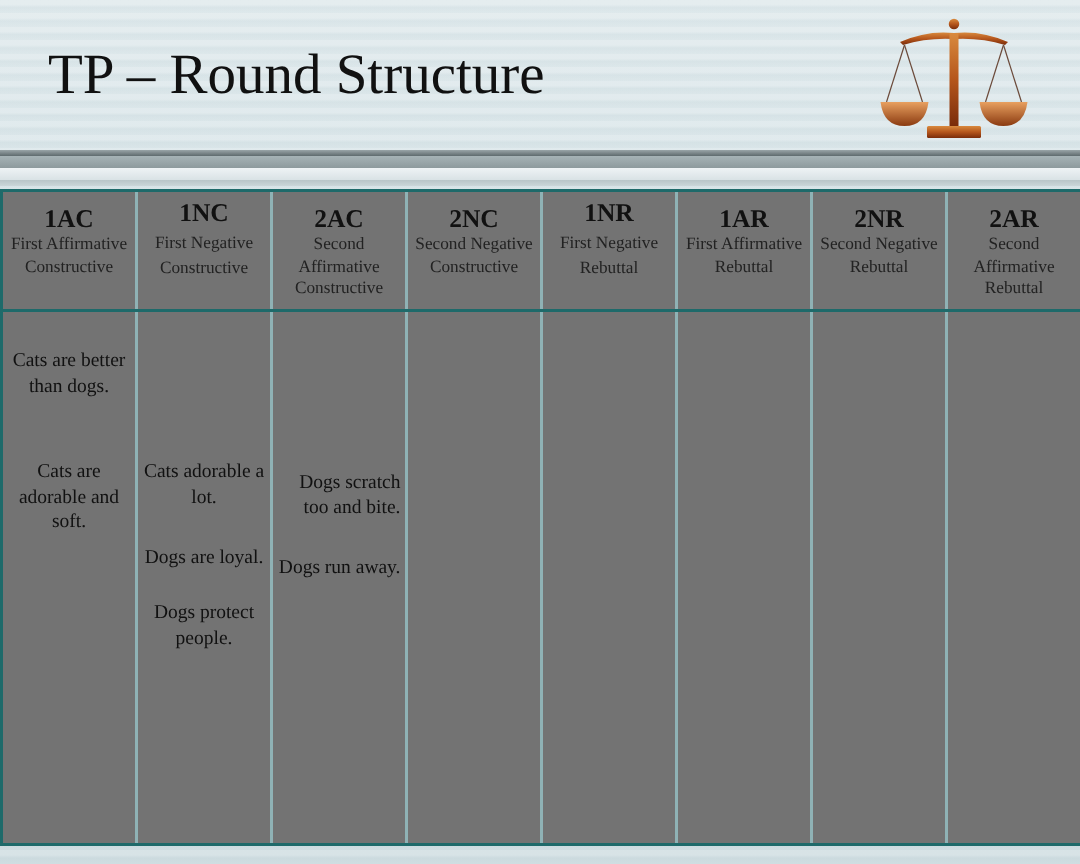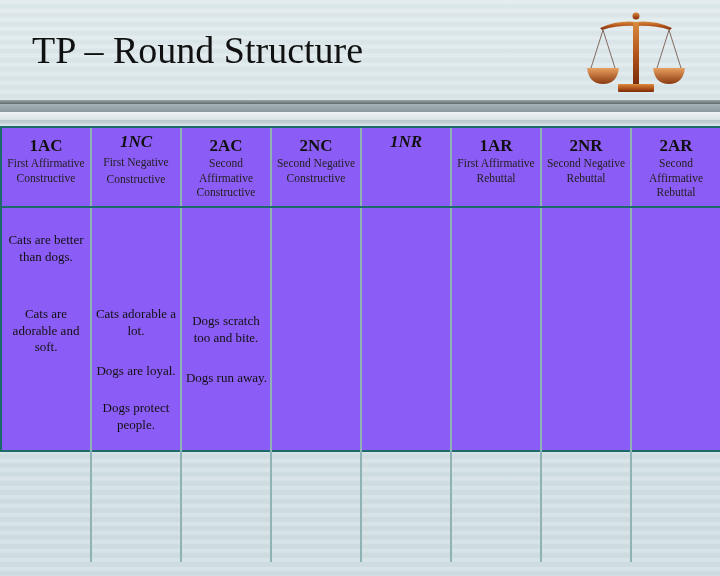--- a/index.html
+++ b/index.html
@@ -21,40 +21,40 @@
       position: absolute; left: 586px; top: 10px; width: 100px; height: 90px;
     }
     .bar {
       position: absolute; left: 0; width: 720px;
     }
     .bar1 { top: 100px; height: 4px; background: linear-gradient(180deg,#9aa5a8,#5f6b6e); }
     .bar2 { top: 104px; height: 8px; background: linear-gradient(180deg,#a6b3b6,#8d9a9d); }
     .bar3 { top: 112px; height: 8px; background: linear-gradient(180deg,#eef3f5,#d9e2e5); }
     .bar4 { top: 120px; height: 4px; background: linear-gradient(180deg,#b8c5c8,#cad6d9); }
     .table-wrap {
-      position: absolute; left: 0; top: 126px; width: 720px; height: 326px;
-      background: #8b5cf6; box-sizing: border-box;
+      position: absolute; left: 0; top: 126px; width: 720px; height: 438px;
+      background: #737373; box-sizing: border-box;
       border: 2px solid #1e6a6a; border-right: none;
     }
     .header-row {
       position: absolute; left: 0; top: 0; width: 100%; height: 78px;
       border-bottom: 2px solid #1e6a6a; display: flex;
     }
     .body-row {
       position: absolute; left: 0; top: 80px; width: 100%; height: 354px; display: flex;
     }
     .col {
       width: 90px; box-sizing: border-box; border-right: 2px solid #8fb2b5;
       text-align: center; position: relative;
     }
     .col:last-child { border-right: none; width: 88px; }
     .h-code {
       display: block; font-weight: bold; font-size: 17px; color: #111; margin-top: 8px; line-height: 20px;
     }
-    .h-code.hi { margin-top: 4px; font-style: italic; }
+    .h-code.hi { margin-top: 4px; }
     .h-name {
       display: block; font-size: 11.5px; color: #222; line-height: 14.5px; padding: 0 2px;
     }
     .h-name.lo { margin-top: 2px; line-height: 16.5px; }
     .note {
       position: absolute; left: 0; width: 100%; font-size: 13px; color: #111; line-height: 16.5px; padding: 0 3px; box-sizing: border-box;
     }
   </style>
 </head>
 <body>
@@ -105,20 +105,21 @@
     <div class="col">
       <span class="h-code">2AC</span>
       <span class="h-name">Second Affirmative Constructive</span>
     </div>
     <div class="col">
       <span class="h-code">2NC</span>
       <span class="h-name">Second Negative Constructive</span>
     </div>
     <div class="col">
       <span class="h-code hi">1NR</span>
+      <span class="h-name lo">First Negative Rebuttal</span>
     </div>
     <div class="col">
       <span class="h-code">1AR</span>
       <span class="h-name">First Affirmative Rebuttal</span>
     </div>
     <div class="col">
       <span class="h-code">2NR</span>
       <span class="h-name">Second Negative Rebuttal</span>
     </div>
     <div class="col">
@@ -131,21 +132,21 @@
     <div class="col">
       <div class="note" style="top:24px;">Cats are better than dogs.</div>
       <div class="note" style="top:98px;">Cats are adorable and soft.</div>
     </div>
     <div class="col">
       <div class="note" style="top:98px;">Cats adorable a lot.</div>
       <div class="note" style="top:155px;">Dogs are loyal.</div>
       <div class="note" style="top:192px;">Dogs protect people.</div>
     </div>
     <div class="col">
-      <div class="note" style="top:105px;">Dogs scratch too and bite.</div>
+      <div class="note" style="top:105px;text-align:right;">Dogs scratch too and bite.</div>
       <div class="note" style="top:162px;text-align:right;">Dogs run away.</div>
     </div>
     <div class="col"></div>
     <div class="col"></div>
     <div class="col"></div>
     <div class="col"></div>
     <div class="col"></div>
   </div>
 </div>
 

